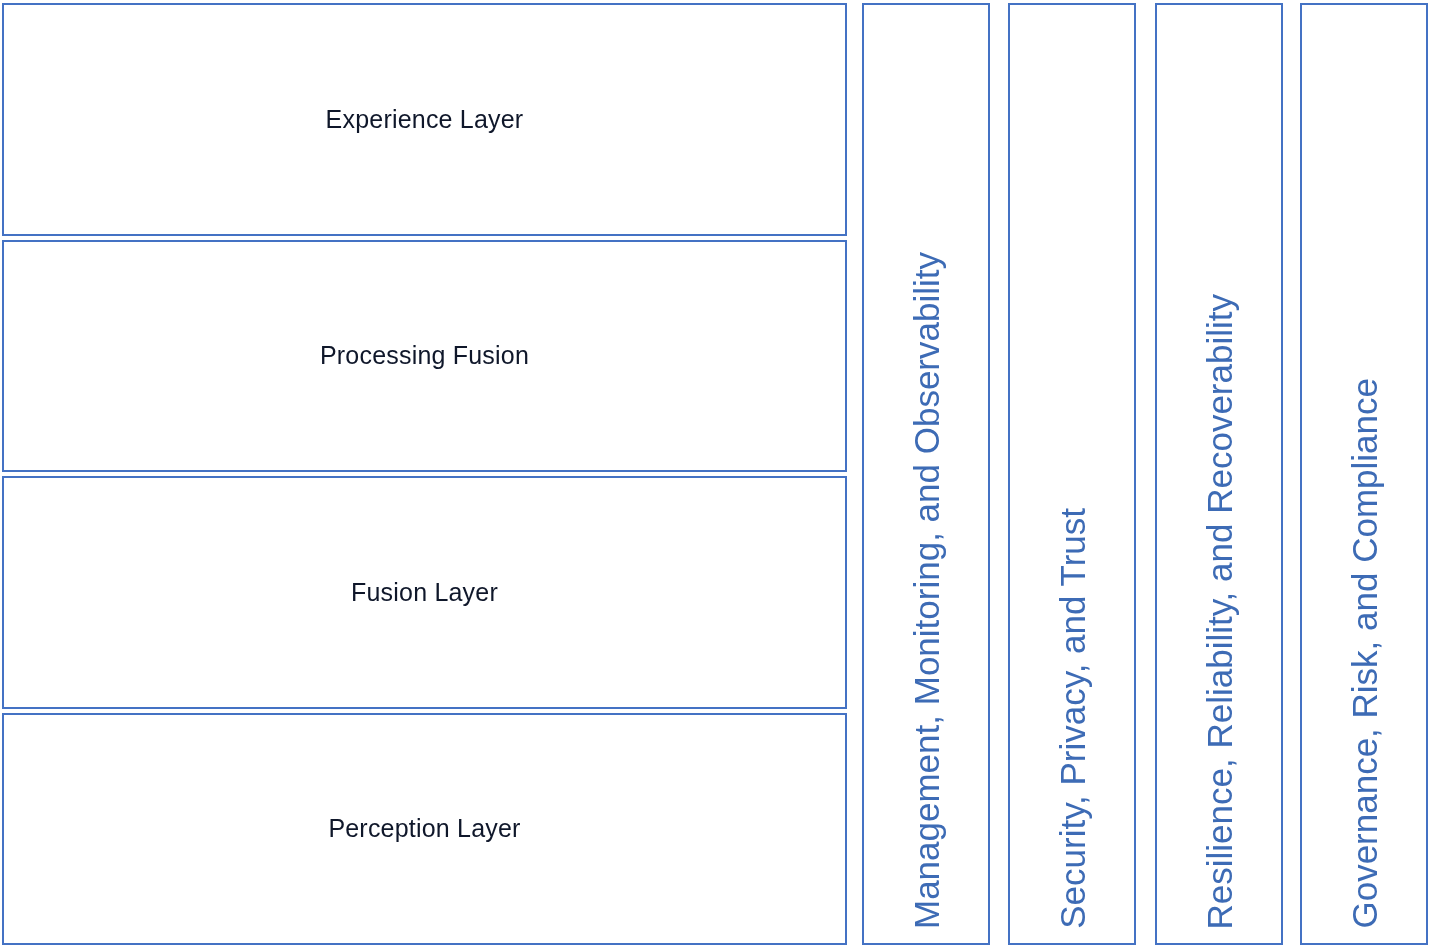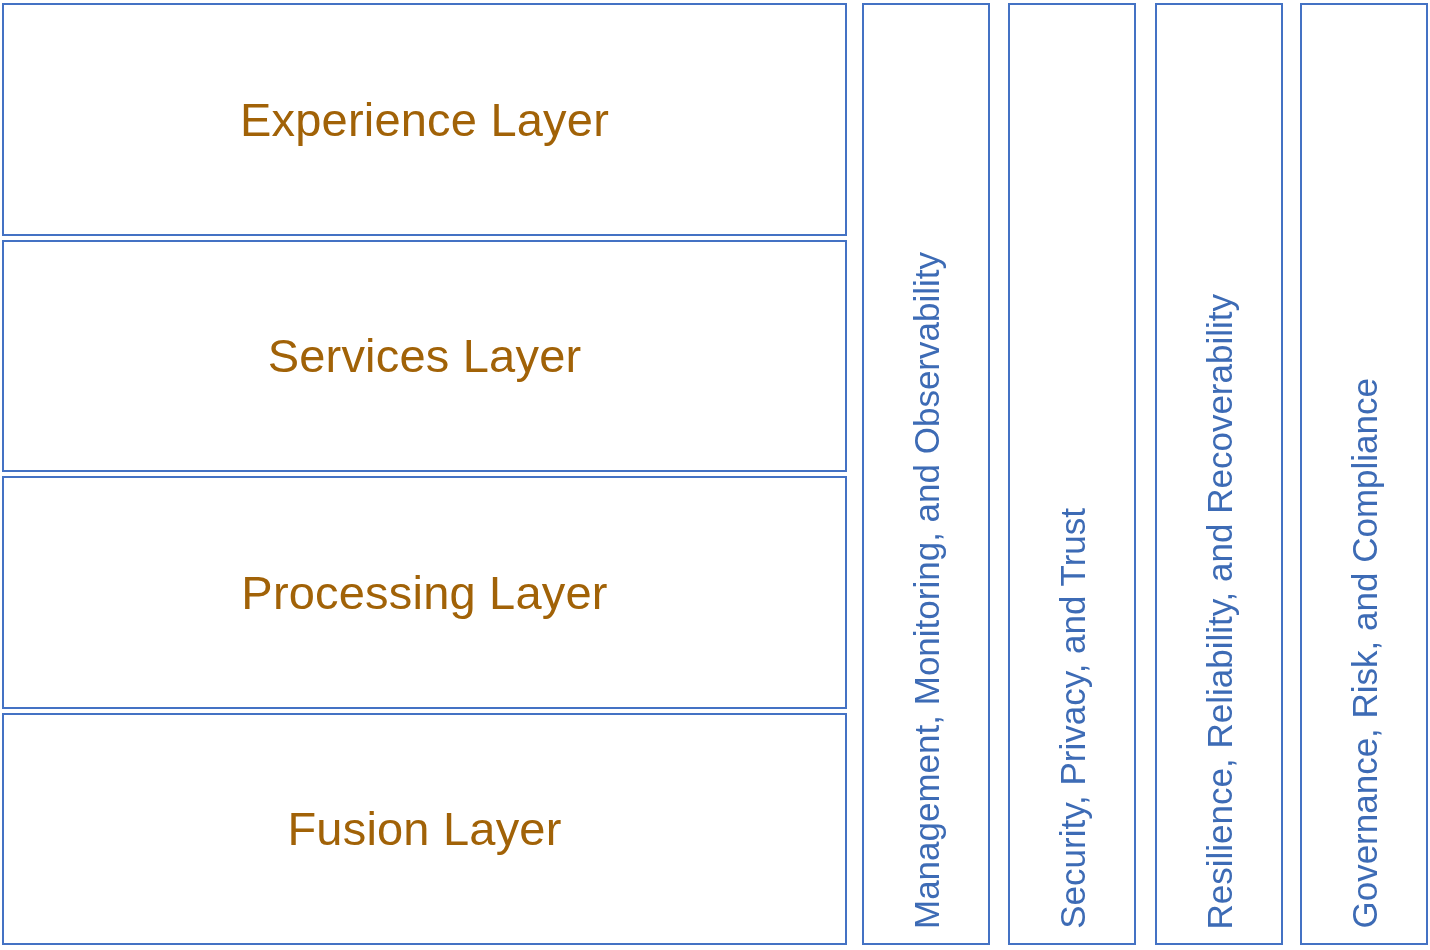--- a/index.html
+++ b/index.html
@@ -36,22 +36,22 @@
     display: flex;
     align-items: center;
     justify-content: center;
     margin-bottom: 4px;
     box-sizing: border-box;
   }
   .layer-box:last-child {
     margin-bottom: 0;
   }
   .layer-label {
-    color: #a16207;
-    font-size: 47px;
+    color: #0f172a;
+    font-size: 25px;
     font-weight: 400;
     letter-spacing: 0.2px;
     white-space: nowrap;
     line-height: 1;
   }
 
   
   .column-box {
     position: absolute;
     top: 3px;
@@ -85,27 +85,27 @@
 </head>
 <body>
 
 <div id="diagram">
 
   <div class="layer-stack">
     <div class="layer-box">
       <span class="layer-label">Experience Layer</span>
     </div>
     <div class="layer-box">
-      <span class="layer-label">Services Layer</span>
-    </div>
-    <div class="layer-box">
-      <span class="layer-label">Processing Layer</span>
+      <span class="layer-label">Processing Fusion</span>
     </div>
     <div class="layer-box">
       <span class="layer-label">Fusion Layer</span>
+    </div>
+    <div class="layer-box">
+      <span class="layer-label">Perception Layer</span>
     </div>
   </div>
 
   <div class="column-box" id="col-0">
     <span class="column-label">Management, Monitoring, and Observability</span>
   </div>
   <div class="column-box" id="col-1">
     <span class="column-label">Security, Privacy, and Trust</span>
   </div>
   <div class="column-box" id="col-2">

